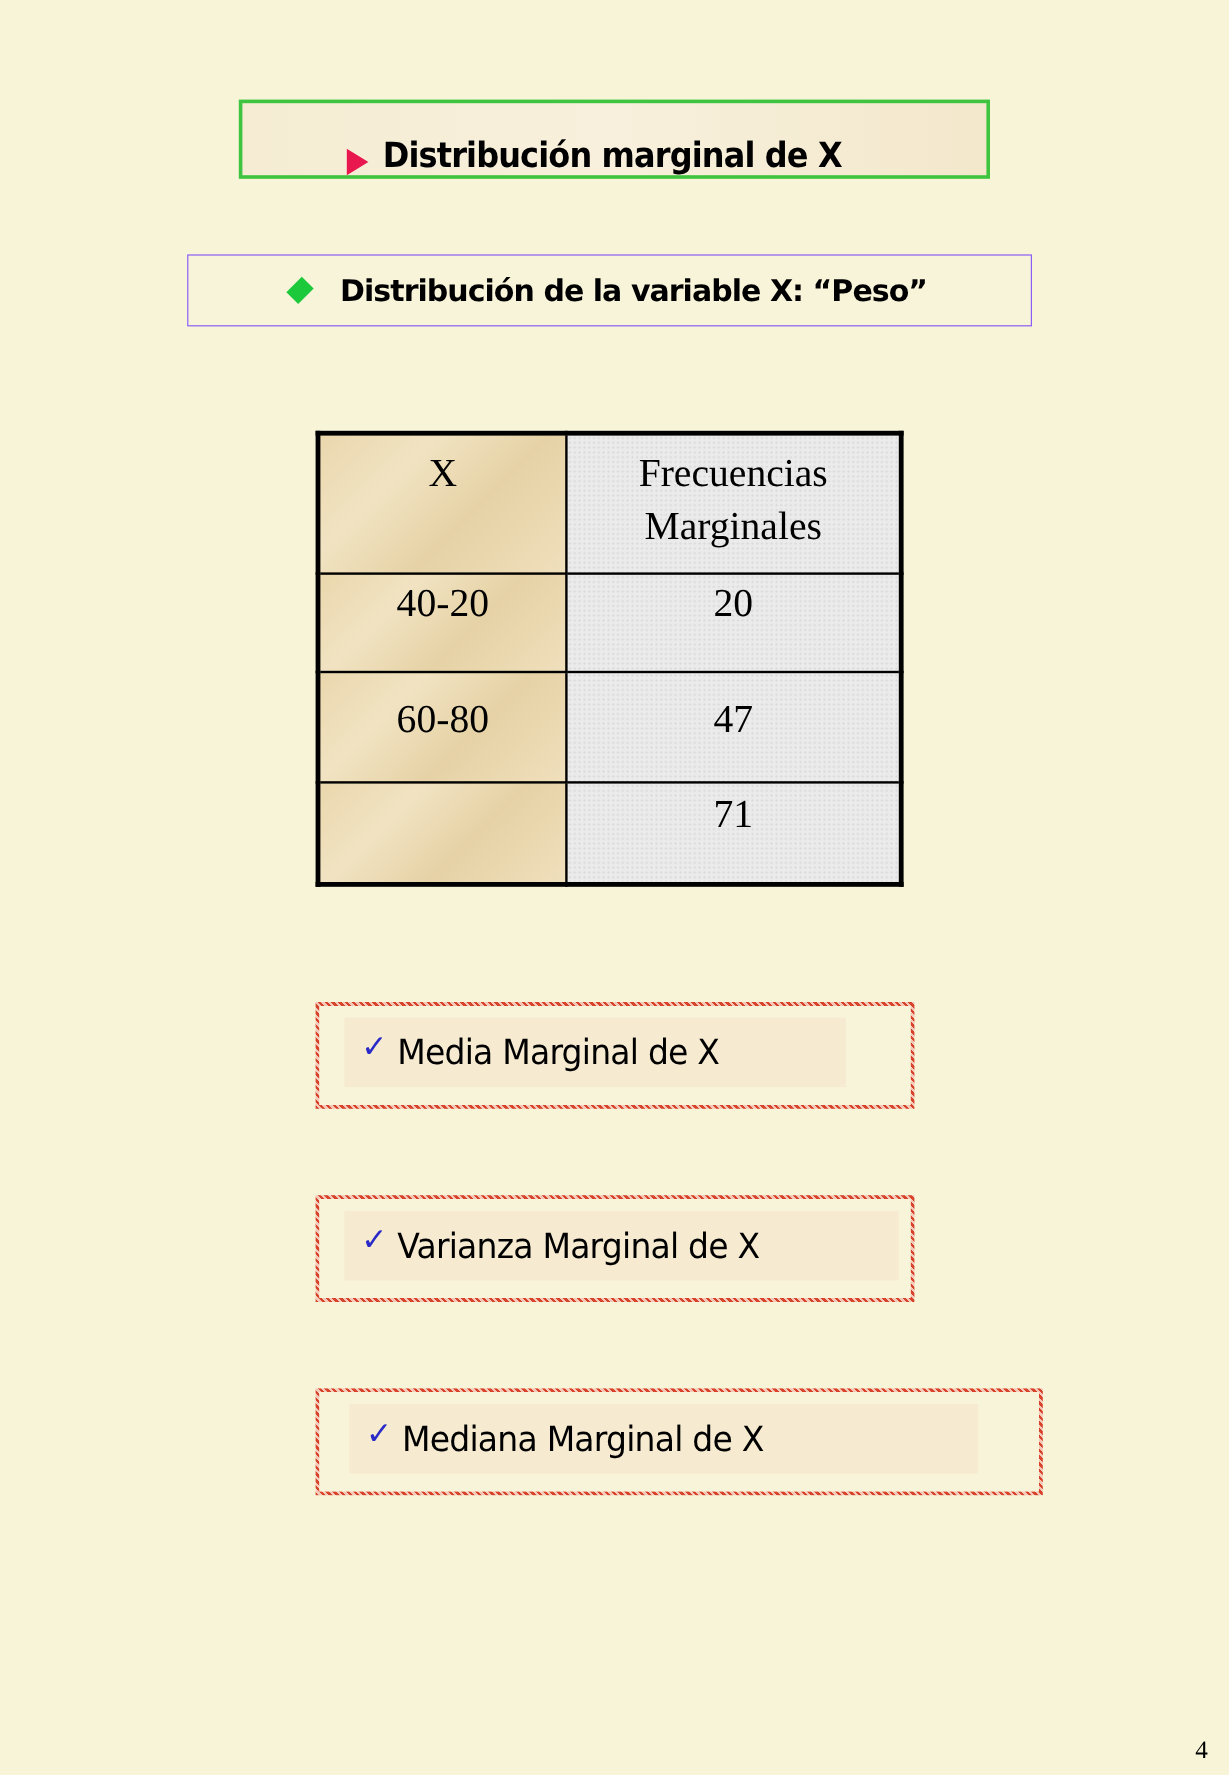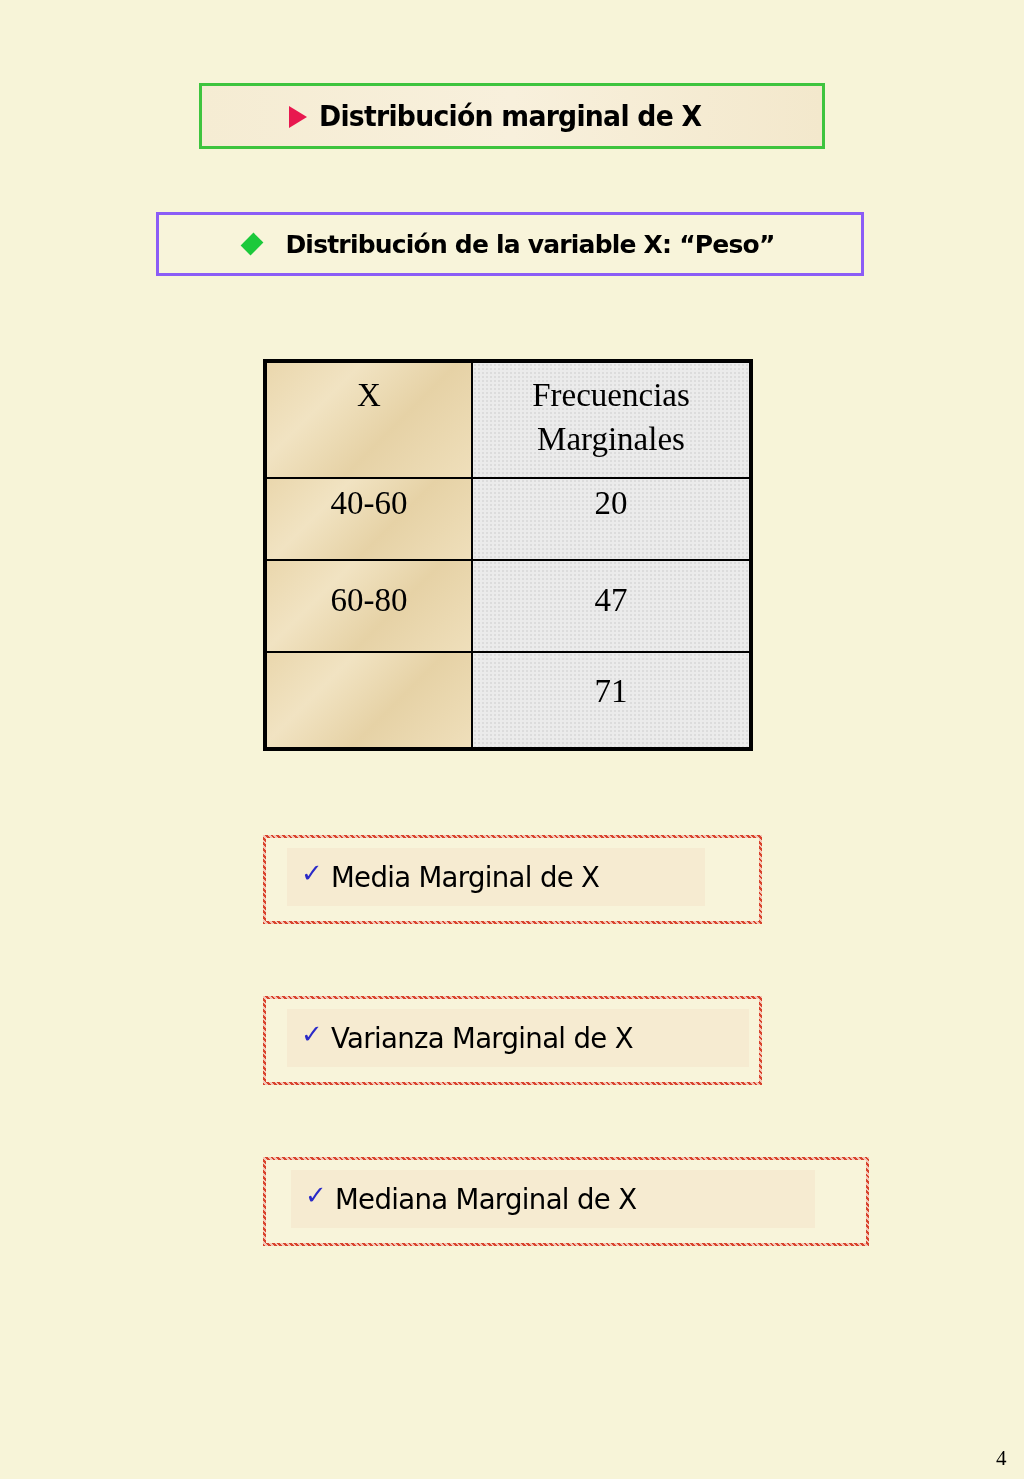--- a/index.html
+++ b/index.html
@@ -6,36 +6,36 @@
   body {
     width: 1024px; height: 1479px; position: relative; overflow: hidden;
     background: #f7f4d8;
     font-family: "Liberation Sans", sans-serif;
     color: #000;
   }
   .title-box {
     position: absolute; left: 199px; top: 83px; width: 620px; height: 60px;
     border: 3px solid #3ec43e;
     background: linear-gradient(90deg, #f5ecd3 0%, #f8f0dc 50%, #f3e8cc 100%);
-    display: flex; align-items: center; justify-content: center;
+    display: flex; align-items: flex-end; justify-content: center;
     box-sizing: content-box;
   }
   .title-box .arrow {
     display: inline-block; width: 0; height: 0;
     border-top: 11px solid transparent; border-bottom: 11px solid transparent;
     border-left: 18px solid #e8184f;
     margin-right: 12px; margin-top: 2px;
   }
   .title-box .text {
     font-family: "DejaVu Sans", sans-serif; font-weight: bold; font-size: 29px;
     letter-spacing: -0.8px; transform: scaleX(0.92); transform-origin: left center;
   }
   .subtitle-box {
     position: absolute; left: 156px; top: 212px; width: 702px; height: 58px;
-    border: 3px solid #8b5cf6;
+    border: 1px solid #8b5cf6;
     background: #f8f4da;
     display: flex; align-items: center; justify-content: center;
   }
   .subtitle-box .diamond {
     display: inline-block; width: 14px; height: 14px;
     background: #1cc93b; transform: rotate(45deg) scaleY(1.3);
     margin-right: 26px;
   }
   .subtitle-box .text {
     font-family: "DejaVu Sans", sans-serif; font-weight: bold; font-size: 25px;
@@ -59,21 +59,21 @@
     width: 276px;
     background: #ebebeb;
     background-image: radial-gradient(#dcdcdc 1px, transparent 1px);
     background-size: 4px 4px;
     margin-left: 24px;
   }
   table.freq tr.head td { height: 104px; padding-top: 10px; line-height: 44px; }
   table.freq tr.r1 td { height: 74px; padding-top: 6px; }
   table.freq tr.r2 td { height: 69px; padding-top: 21px; }
   table.freq tr.r3 td { height: 74px; padding-top: 6px; }
-  table.freq tr.r4 td { height: 74px; padding-top: 20px; }
+  table.freq tr.r4 td { height: 74px; padding-top: 8px; }
   .check-box {
     position: absolute; height: 84px;
     border: 3px solid transparent;
     background:
       linear-gradient(#f8f4da, #f8f4da) padding-box,
       repeating-linear-gradient(45deg, #d8432c 0 2px, #f4c7b7 2px 4px) border-box;
     box-sizing: border-box;
   }
   .check-box .inner {
     position: absolute; top: 10px; height: 58px;
@@ -109,21 +109,21 @@
 <table class="freq">
   <tbody>
       <tr class="head">
     <td class="col-x">X</td>
     <td class="col-f">
       <div>Frecuencias</div>
       <div>Marginales</div>
     </td>
   </tr>
   <tr class="r1">
-    <td class="col-x">40-60</td>
+    <td class="col-x">40-20</td>
     <td class="col-f">20</td>
   </tr>
   <tr class="r2">
     <td class="col-x">60-80</td>
     <td class="col-f">47</td>
   </tr>
   <tr class="r4">
     <td class="col-x"></td>
     <td class="col-f">71</td>
   </tr>

